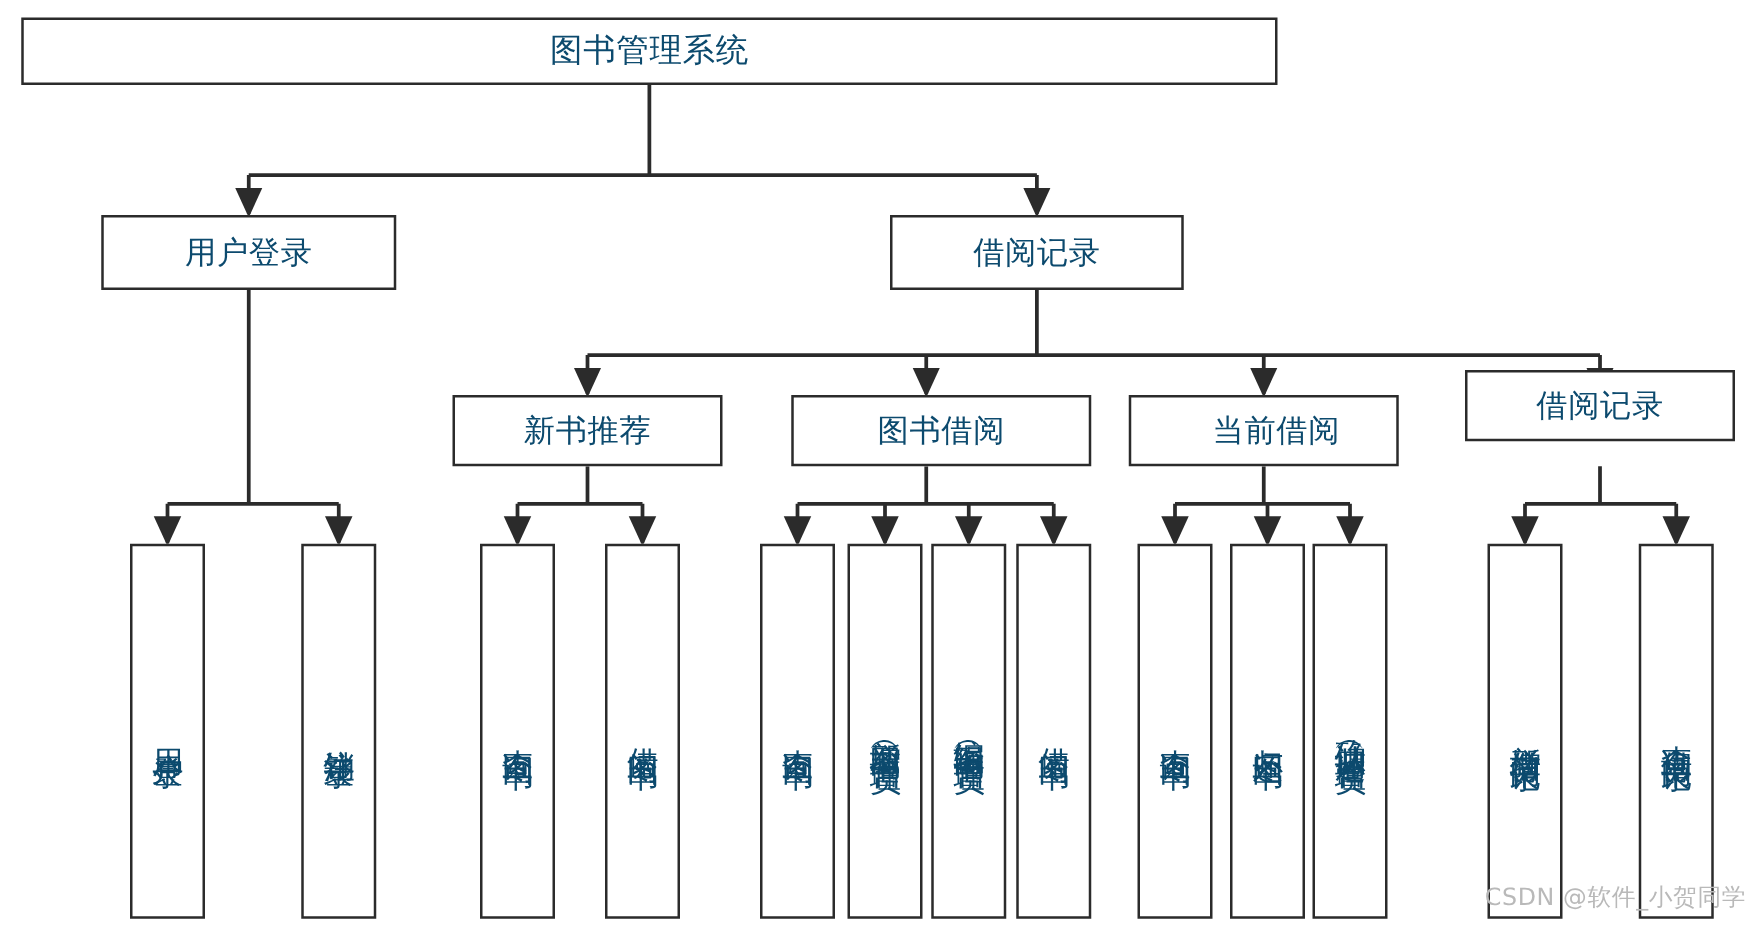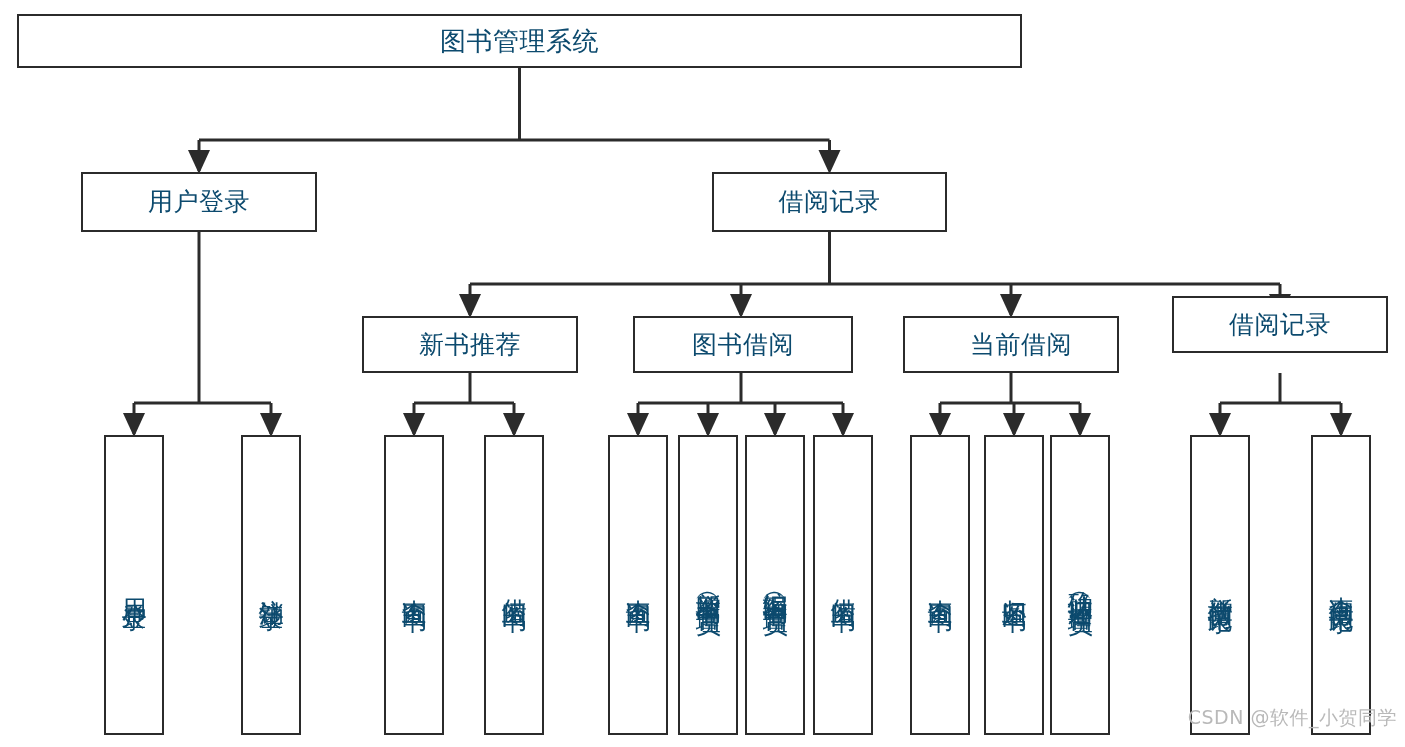--- a/index.html
+++ b/index.html
@@ -133,21 +133,21 @@
   <div class="node horiz" style="left: 81px; top: 172px; width: 236px; height: 60px;">
     <span class="label">用户登录</span>
   </div>
   <div class="node horiz" style="left: 712px; top: 172px; width: 235px; height: 60px;">
     <span class="label">借阅记录</span>
   </div>
 
   <div class="node horiz" style="left: 362px; top: 316px; width: 216px; height: 57px;">
     <span class="label">新书推荐</span>
   </div>
-  <div class="node horiz" style="left: 633px; top: 316px; width: 220px; height: 57px;">
+  <div class="node horiz" style="left: 633px; top: 316px; width: 240px; height: 57px;">
     <span class="label">图书借阅</span>
   </div>
   <div class="node horiz" style="left: 903px; top: 316px; width: 216px; height: 57px; padding-left: 20px;">
     <span class="label">当前借阅</span>
   </div>
   <div class="node horiz" style="left: 1172px; top: 296px; width: 216px; height: 57px;">
     <span class="label">借阅记录</span>
   </div>
 
   <div class="node vert" style="left: 104px; top: 435px; width: 60px; height: 300px;">

